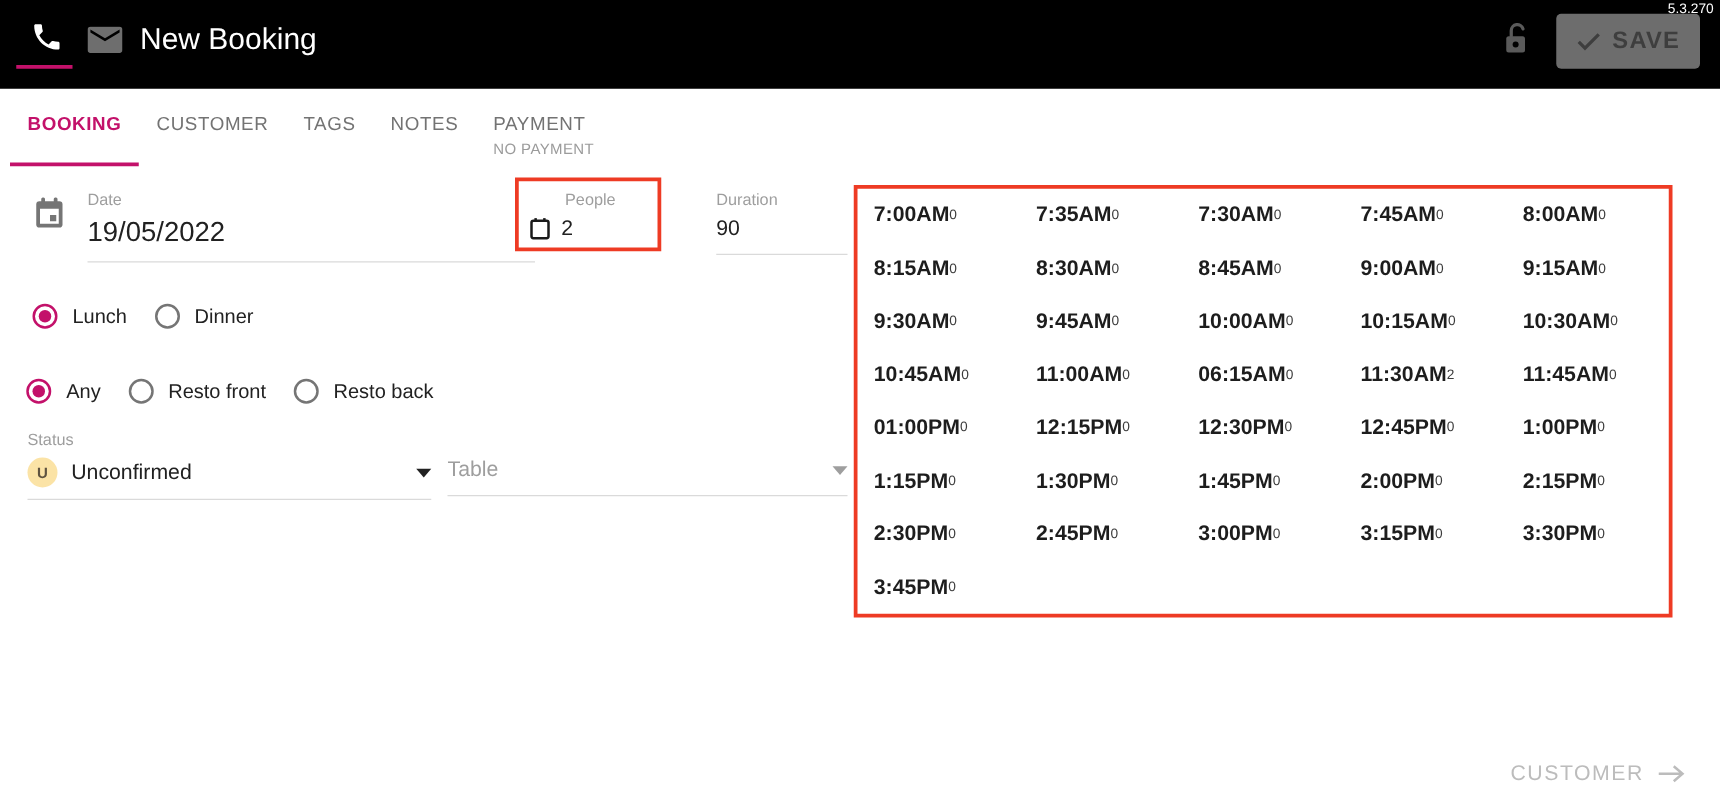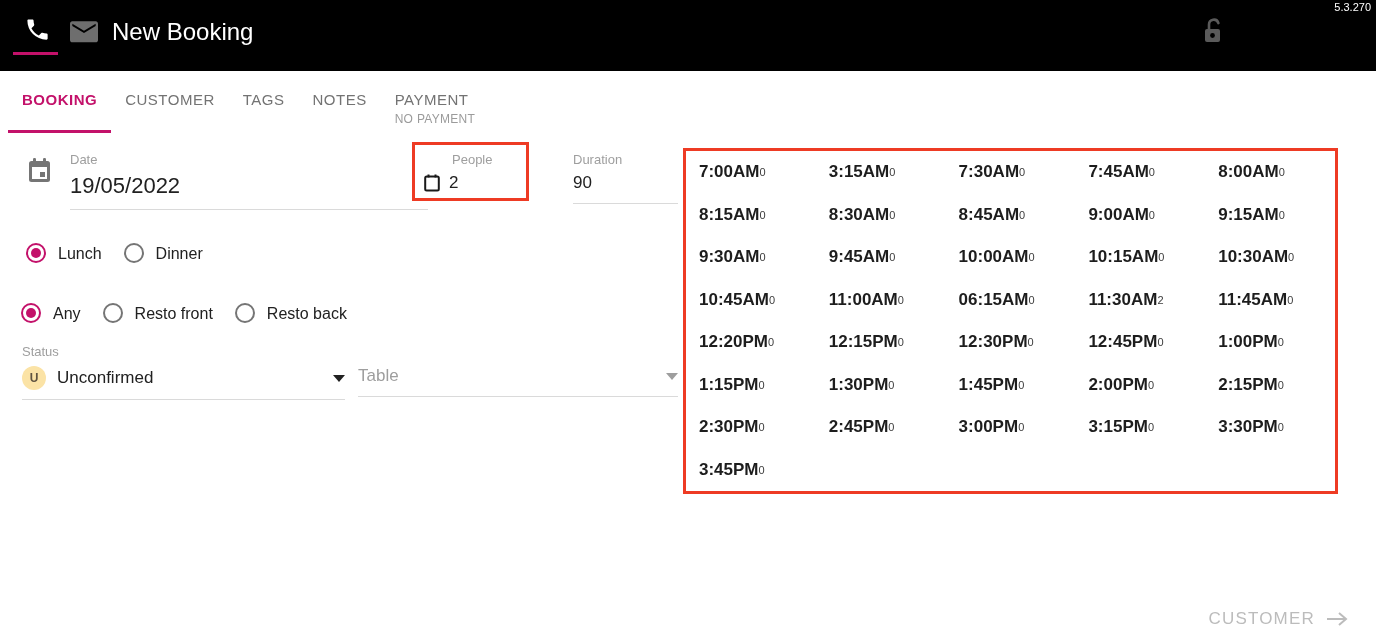--- a/index.html
+++ b/index.html
@@ -115,20 +115,28 @@
   <span class="hdr-title">New Booking</span>
 
   <span class="lock-wrap">
     <svg width="27" height="33" viewBox="0 0 27 33">
       <path d="M10 14 V9.5 a4.8 4.8 0 0 1 9.4 -1.4" fill="none" stroke="#5a5a5a" stroke-width="2.6" stroke-linecap="round"></path>
       <rect x="6" y="14" width="15" height="13" rx="2" fill="#5a5a5a"></rect>
       <circle cx="13.5" cy="20.5" r="2.4" fill="#000"></circle>
     </svg>
   </span>
 
+  <button class="save-btn" disabled="">
+    <span style="display:flex">
+      <svg width="20" height="16" viewBox="0 0 20 16">
+          <polyline points="2,8.5 7,13.5 18,2.5" fill="none" stroke="#3e3e3e" stroke-width="2.6"></polyline>
+        </svg>
+    </span>
+    <span>SAVE</span>
+  </button>
 </div>
 
 <div class="tabbar">
   <div class="tab active"><span>BOOKING</span></div>
   <div class="tab"><span>CUSTOMER</span></div>
   <div class="tab"><span>TAGS</span></div>
   <div class="tab"><span>NOTES</span></div>
   <div class="tab">
     <div>PAYMENT</div>
     <div class="tab-sub">NO PAYMENT</div>
@@ -211,21 +219,21 @@
     <span class="tri gray"></span>
   </div>
 </div>
 
 <div class="slots-box">
   <div class="slot">
       <span class="slot-time">7:00AM</span>
       <span class="slot-count">0</span>
     </div>
   <div class="slot">
-      <span class="slot-time">3:15AM</span>
+      <span class="slot-time">7:35AM</span>
       <span class="slot-count">0</span>
     </div>
   <div class="slot">
       <span class="slot-time">7:30AM</span>
       <span class="slot-count">0</span>
     </div>
   <div class="slot">
       <span class="slot-time">7:45AM</span>
       <span class="slot-count">0</span>
     </div>
@@ -287,21 +295,21 @@
     </div>
   <div class="slot">
       <span class="slot-time">11:30AM</span>
       <span class="slot-count">2</span>
     </div>
   <div class="slot">
       <span class="slot-time">11:45AM</span>
       <span class="slot-count">0</span>
     </div>
   <div class="slot">
-      <span class="slot-time">12:20PM</span>
+      <span class="slot-time">01:00PM</span>
       <span class="slot-count">0</span>
     </div>
   <div class="slot">
       <span class="slot-time">12:15PM</span>
       <span class="slot-count">0</span>
     </div>
   <div class="slot">
       <span class="slot-time">12:30PM</span>
       <span class="slot-count">0</span>
     </div>

